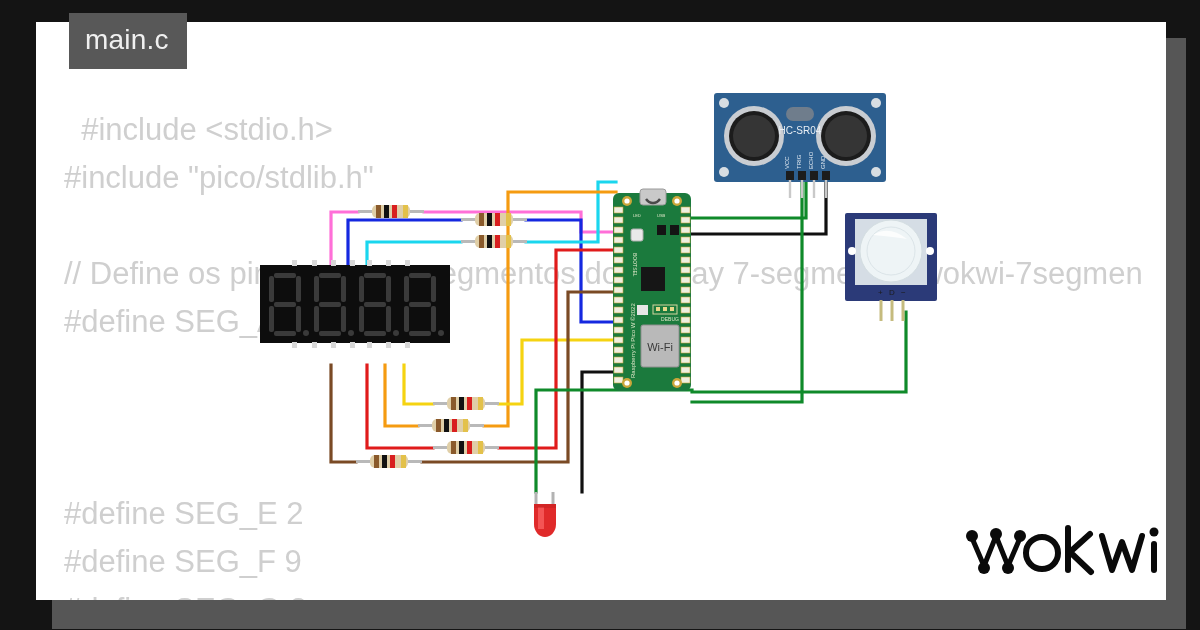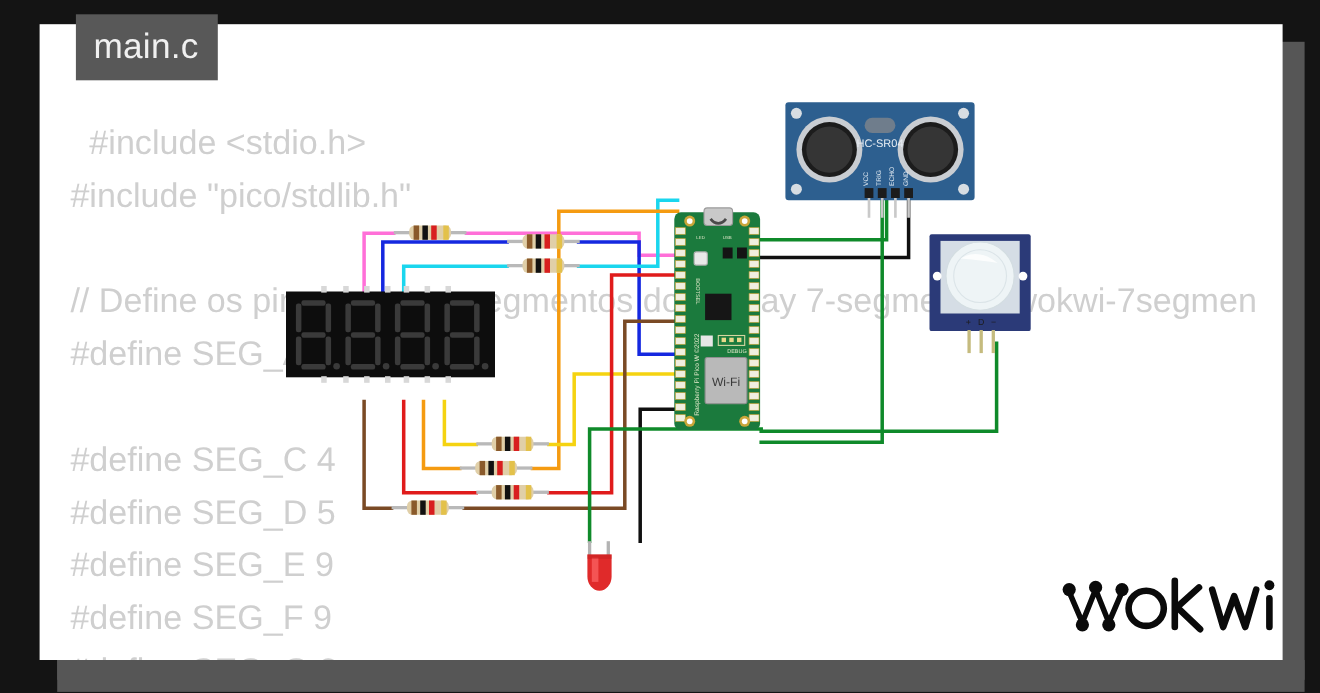--- a/index.html
+++ b/index.html
@@ -15,21 +15,21 @@
     background:#565656;
   }
   #canvas{
     position:absolute;left:36px;top:22px;width:1130px;height:578px;
     background:#ffffff;overflow:hidden;
   }
   
   #file-tab{
     position:absolute;left:69px;top:13px;
     background:#585858;color:#f0f0f0;
-    font-size:32px;line-height:1;
+    font-size:28px;line-height:1;
     padding:13px 18px 15px 16px;
     letter-spacing:.2px;
     z-index:40;
   }
   
   #code{
     position:absolute;left:0;top:0;width:1130px;height:578px;
     z-index:5;pointer-events:none;
   }
   .code-line{
@@ -57,23 +57,21 @@
 
 <div id="shadow-strip"></div>
 
 <div id="canvas">
 
   <div id="code">
     <div class="code-line" style="top:92px">  #include &lt;stdio.h&gt;</div>
     <div class="code-line" style="top:140px">#include "pico/stdlib.h"</div>
     <div class="code-line" style="top:236px">// Define os pinos para os segmentos do display 7-segmentos wokwi-7segmen</div>
     <div class="code-line" style="top:284px">#define SEG_A 2</div>
-    <div class="code-line" style="top:380px">#define SEG_C 4</div>
-    <div class="code-line" style="top:428px">#define SEG_D 5</div>
-    <div class="code-line" style="top:476px">#define SEG_E 9</div>
+    <div class="code-line" style="top:476px">#define SEG_E 2</div>
     <div class="code-line" style="top:524px">#define SEG_F 9</div>
     <div class="code-line" style="top:572px">#define SEG_G 8</div>
   </div>
 
   <svg id="circuit" viewBox="0 0 1130 578">
 
     <g fill="none" stroke-width="3.2" stroke-linecap="square">
 
       <path d="M295,265 L295,190 L322,190" stroke="#ff6fd8"></path>
       <path d="M388,190 L545,190 L545,210 L580,210" stroke="#ff6fd8"></path>

